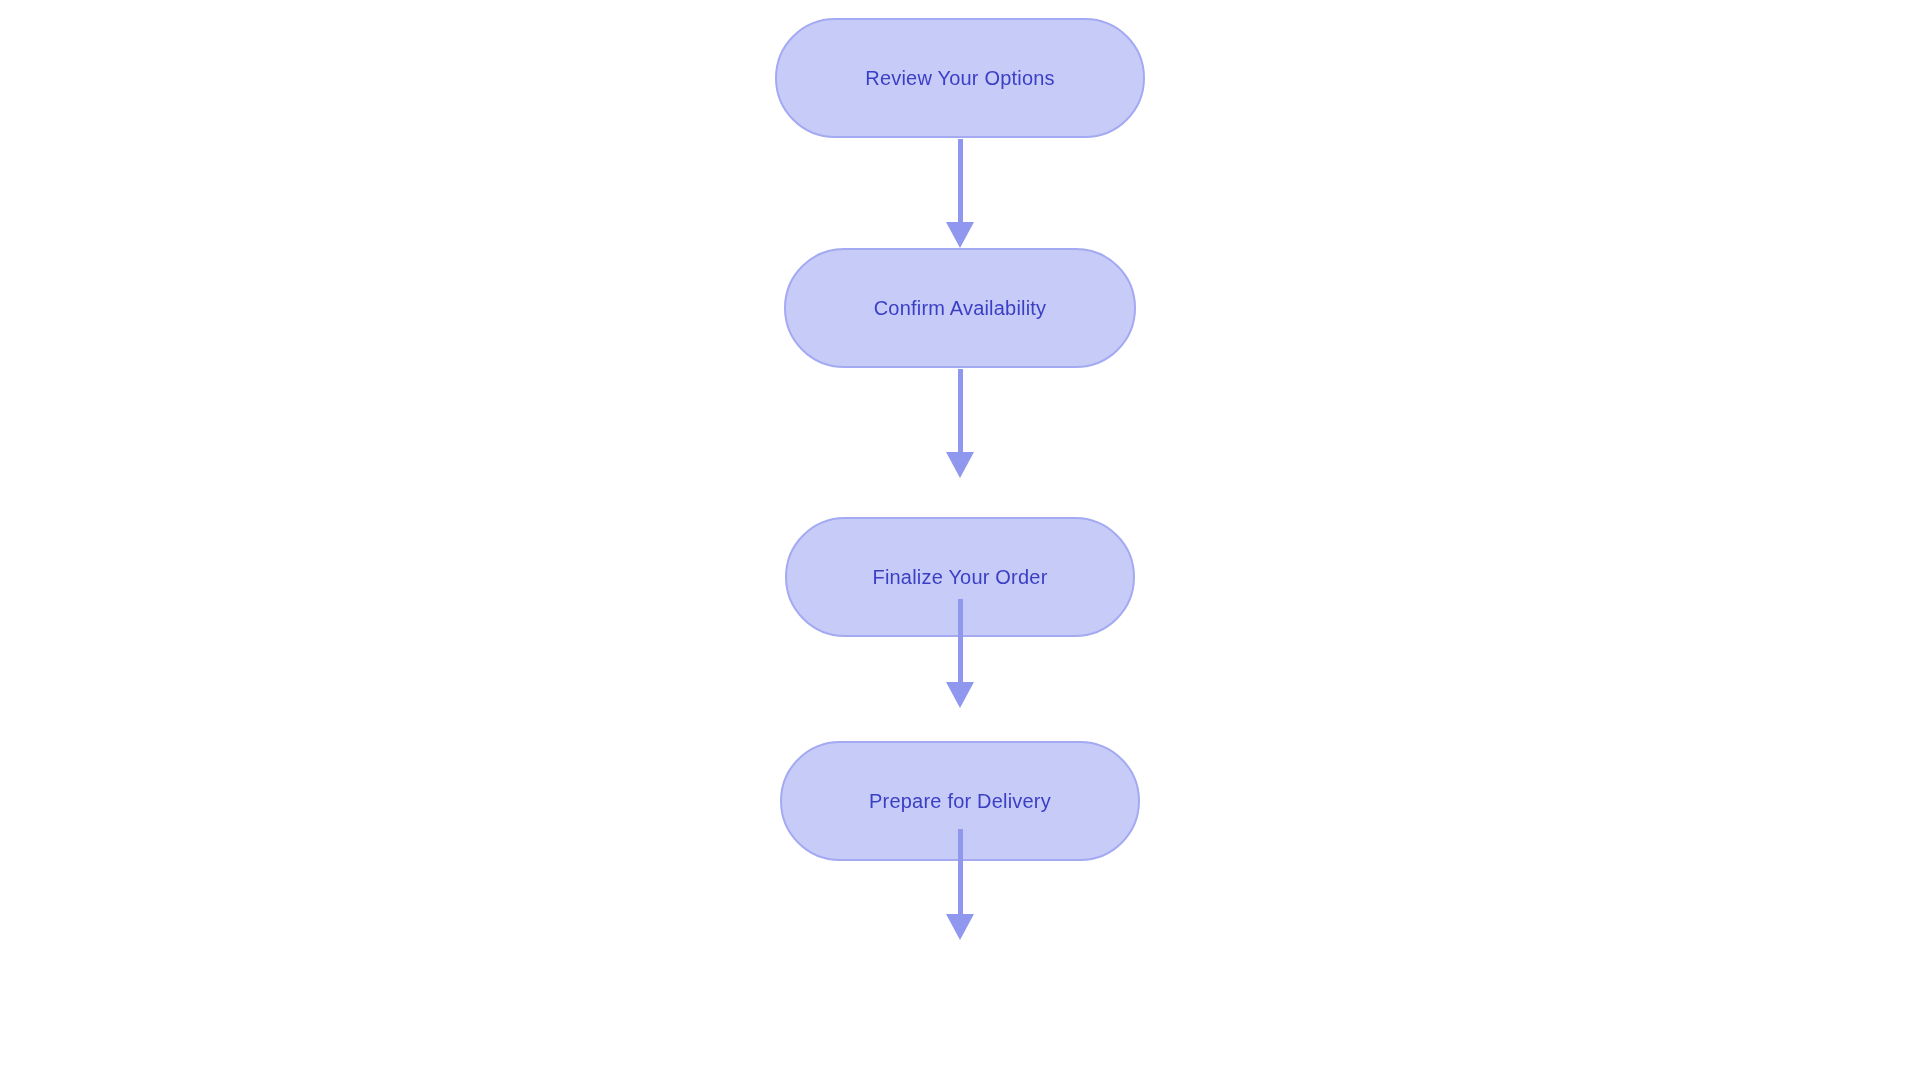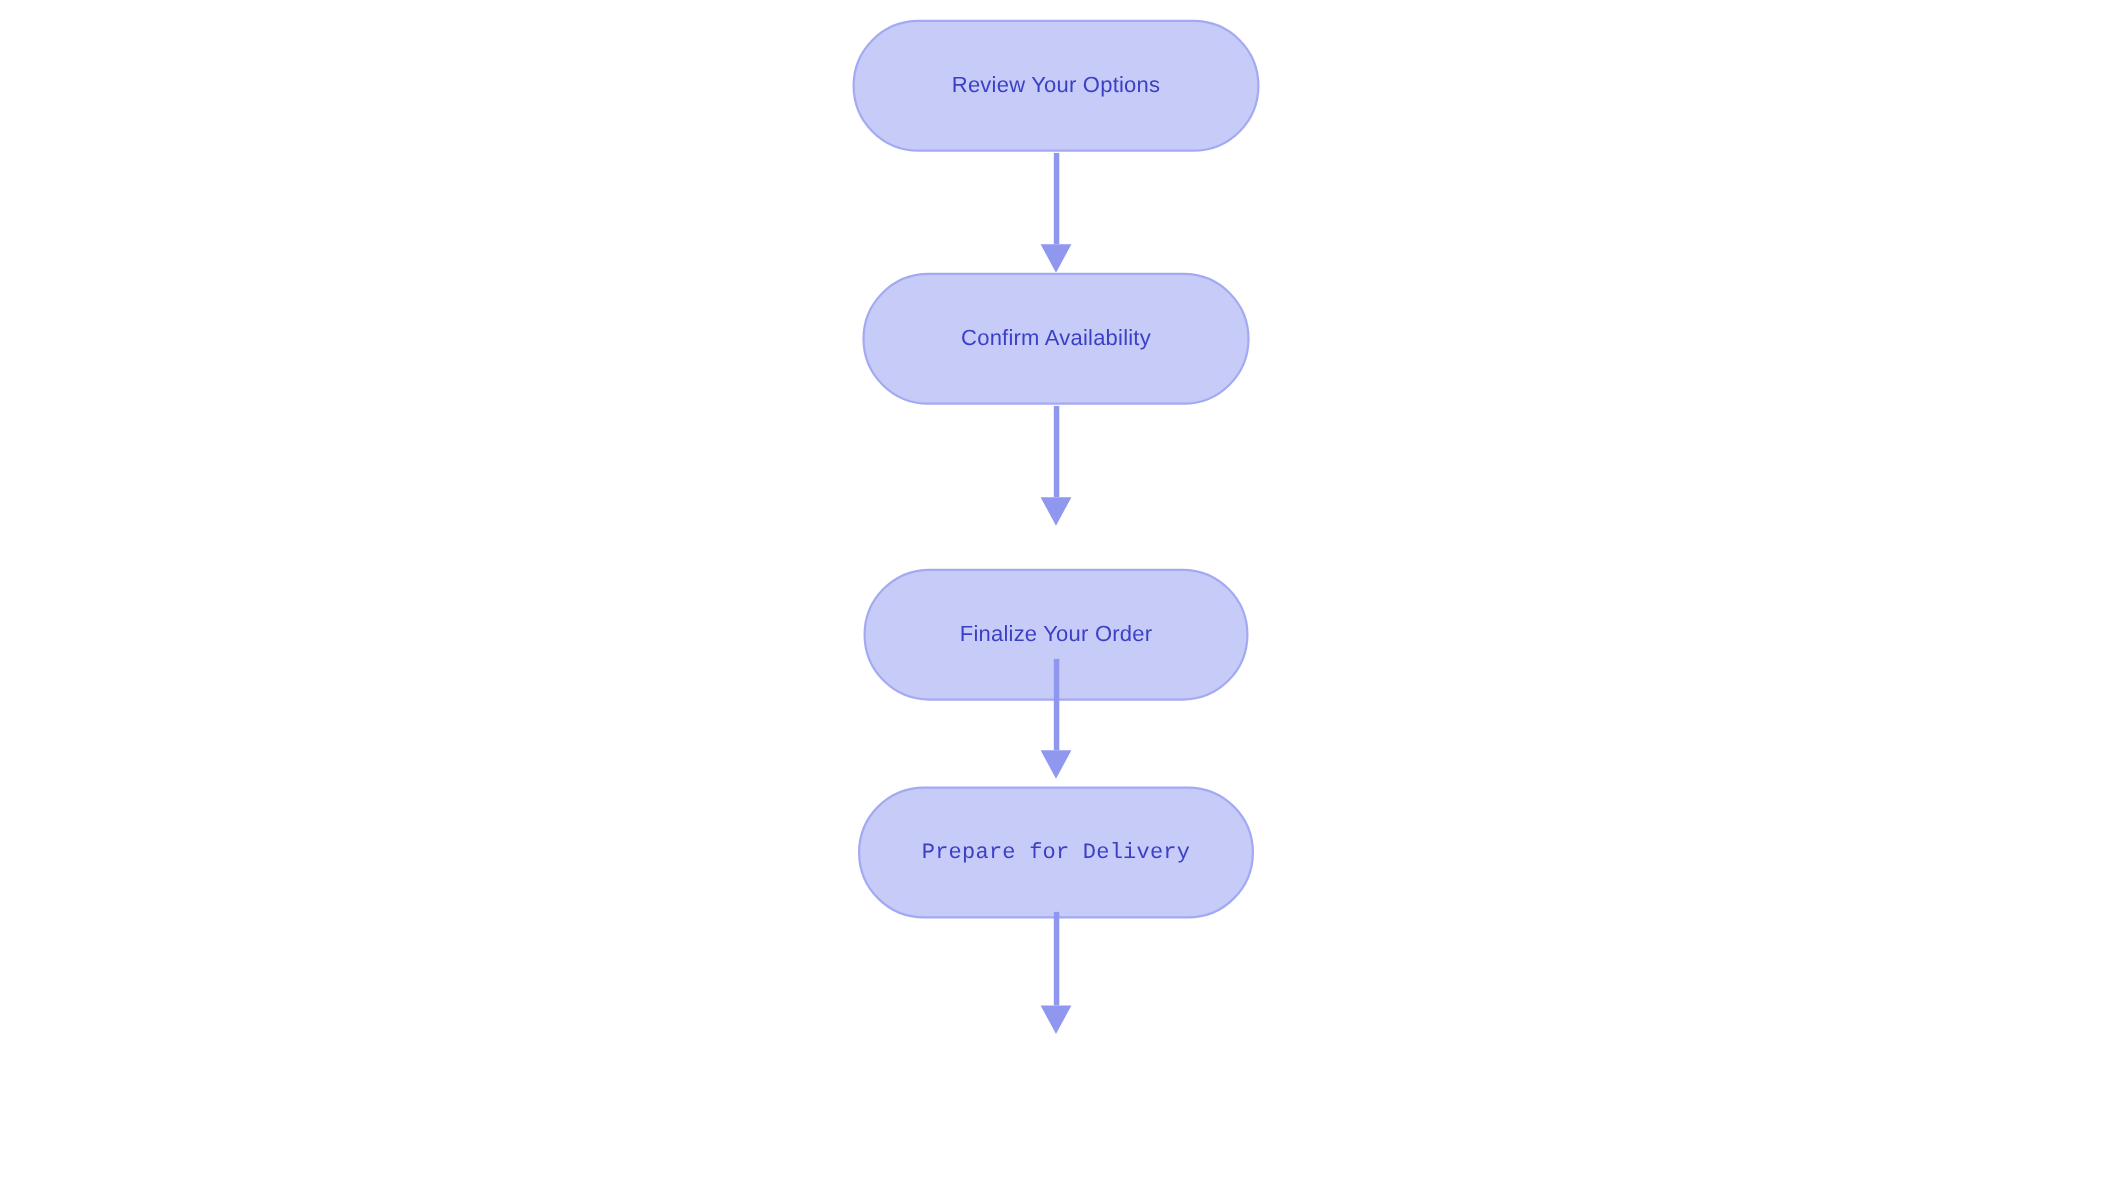--- a/index.html
+++ b/index.html
@@ -36,21 +36,21 @@
   }
   .node .label {
     color: var(--node-text);
     font-size: 20px;
     letter-spacing: 0.2px;
     white-space: nowrap;
   }
   .node.n0 { top: 18px;  width: 370px; }
   .node.n1 { top: 248px; width: 352px; }
   .node.n2 { top: 496px; width: 350px; margin-top: 21px; }
-  .node.n3 { top: 715px; width: 360px; font-family: Liberation Mono, monospace; }
+  .node.n3 { top: 741px; width: 360px; }
   .node.n4 { top: 940px; width: 455px; }
 
   .arrow {
     position: absolute;
     left: 50%;
     transform: translateX(-50%);
     width: 28px;
     display: flex;
     flex-direction: column;
     align-items: center;

